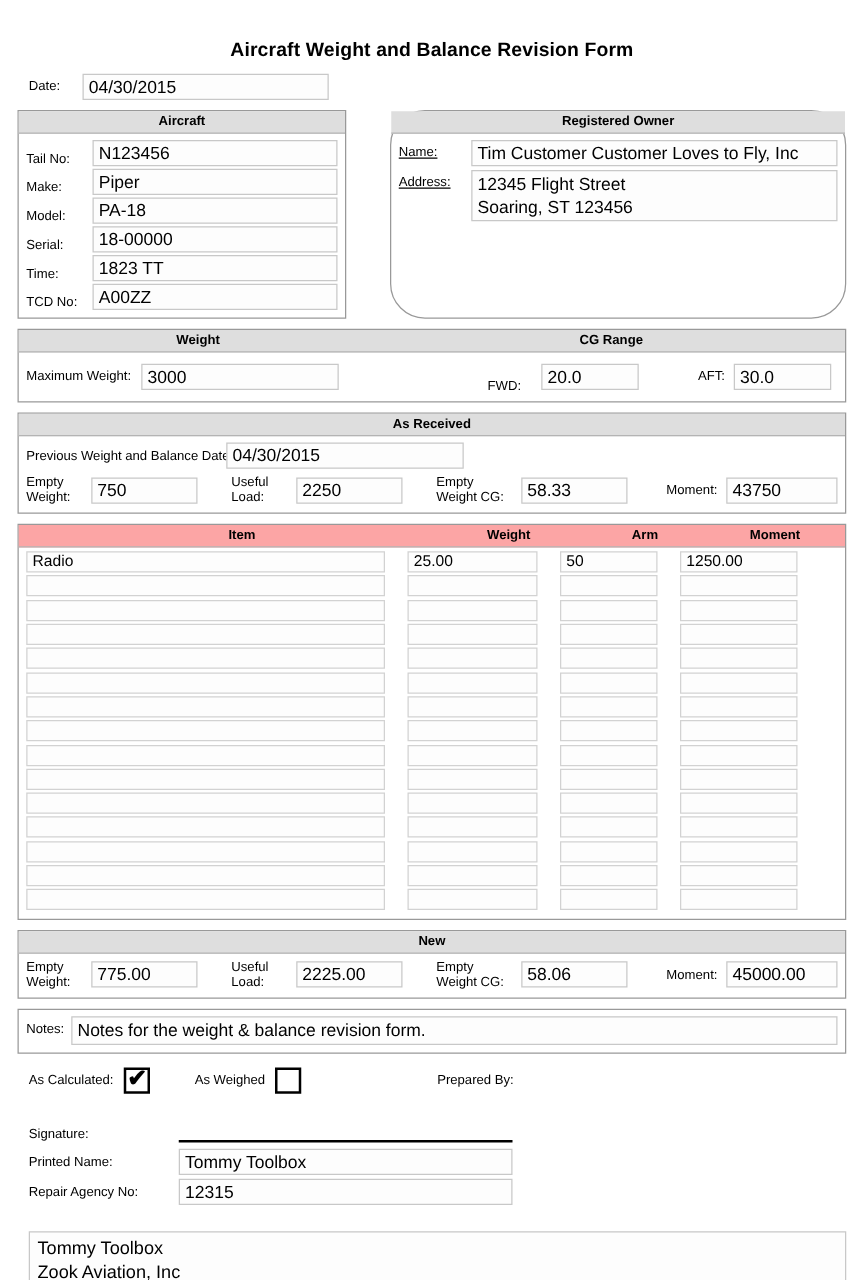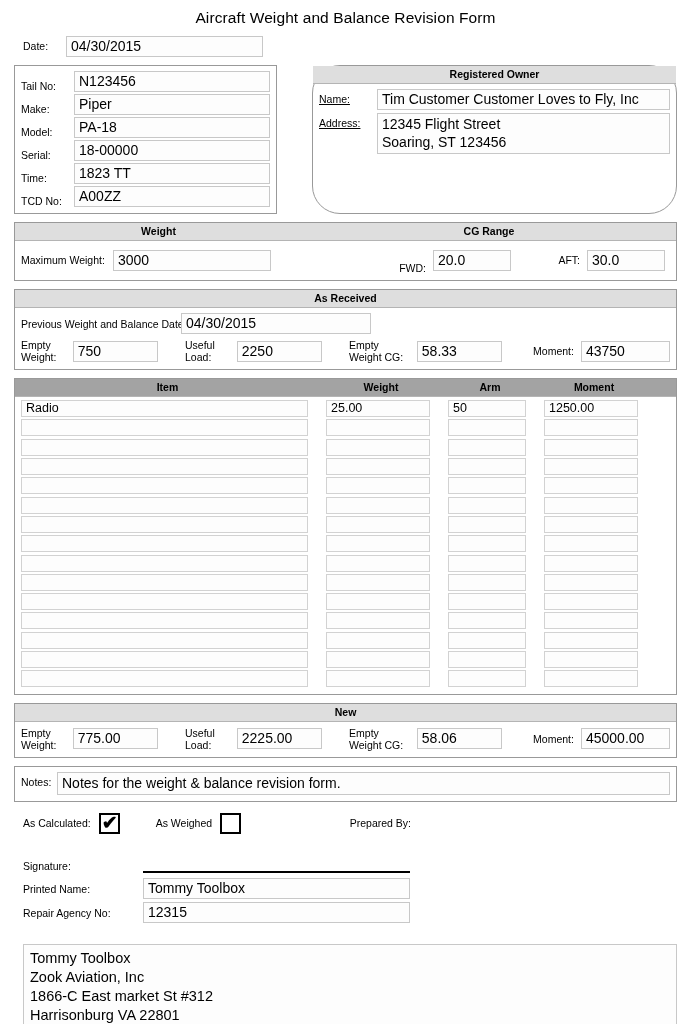--- a/index.html
+++ b/index.html
@@ -20,23 +20,23 @@
     width: 691px;
     height: 1024px;
     box-sizing: border-box;
     padding: 0 14px;
   }
 
   
   .form-title {
     text-align: center;
     font-size: 15.5px;
-    font-weight: normal;
+    font-weight: bold;
     letter-spacing: 0.1px;
-    padding-top: 9px;
+    padding-top: 32px;
     padding-bottom: 9px;
   }
 
   
   .lbl {
     font-size: 10.5px;
     color: #000;
     white-space: nowrap;
     line-height: 1.15;
   }
@@ -134,21 +134,21 @@
   .wcg-head .h-weight { width: 287px; text-align: center; }
   .wcg-head .h-cg { flex: 1; text-align: center; }
   .wcg-body {
     display: flex;
     align-items: center;
     padding: 5px 6px 6px 6px;
   }
   .wcg-body .maxw-lbl { width: 92px; }
   .wcg-body .maxw-fld { width: 158px; }
   .wcg-spacer { flex: 1; }
-  .wcg-body .fwd-lbl { width: 36px; text-align: right; margin-right: 7px; margin-top: 16px; }
+  .wcg-body .fwd-lbl { width: 36px; margin-right: 7px; margin-top: 16px; }
   .wcg-body .fwd-fld { width: 78px; }
   .wcg-body .aft-lbl { width: 36px; text-align: right; margin-right: 7px; margin-left: 33px; }
   .wcg-body .aft-fld { width: 78px; margin-right: 5px; }
 
   
   .recv-panel { margin-bottom: 8px; }
   .prev-line {
     display: flex;
     align-items: center;
     margin-bottom: 5px;
@@ -167,26 +167,27 @@
   .q2-fld { width: 90px; }
   .q3-lbl { width: 72px; margin-left: 27px; }
   .q3-fld { width: 90px; }
   .q4-lbl { margin-left: 31px; margin-right: 7px; }
   .q4-fld { width: 94px; }
 
   
   .items-panel { margin-bottom: 8px; }
   .items-head {
     display: flex;
-    background: #a3a3a3;
+    background: #fca5a5;
     border-bottom: 1px solid #b4b4b4;
     height: 17px;
     line-height: 17px;
     font-size: 10.5px;
     font-weight: bold;
+    justify-content: flex-end;
   }
   .items-body { padding: 3px 6px 4px 6px; }
   .irow {
     display: flex;
     height: 19.3px;
     align-items: flex-start;
   }
   .c-item   { width: 287px; }
   .c-weight { width: 104px; margin-left: 18px; }
   .c-arm    { width: 78px;  margin-left: 18px; }
@@ -313,20 +314,21 @@
   <div class="form-title">Aircraft Weight and Balance Revision Form</div>
 
   <div class="date-row">
     <span class="lbl">Date:</span>
     <div class="fld">04/30/2015</div>
   </div>
 
   <div class="row1">
 
     <div class="panel aircraft-panel">
+      <div class="panel-head">Aircraft</div>
       <div class="panel-body">
         <div class="ac-line">
           <span class="lbl">Tail No:</span>
           <div class="fld">N123456</div>
         </div>
         <div class="ac-line">
           <span class="lbl">Make:</span>
           <div class="fld">Piper</div>
         </div>
         <div class="ac-line">

